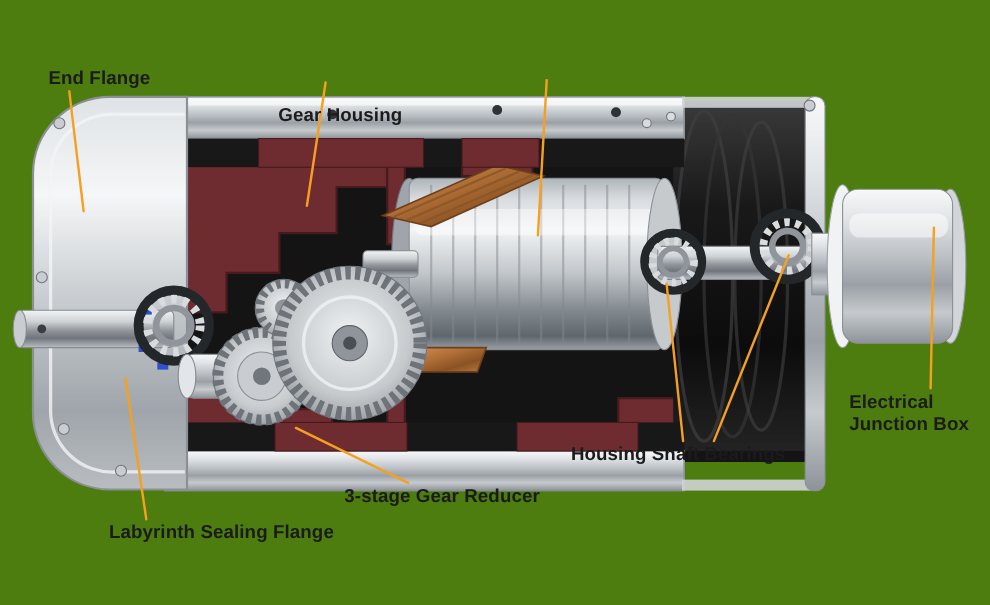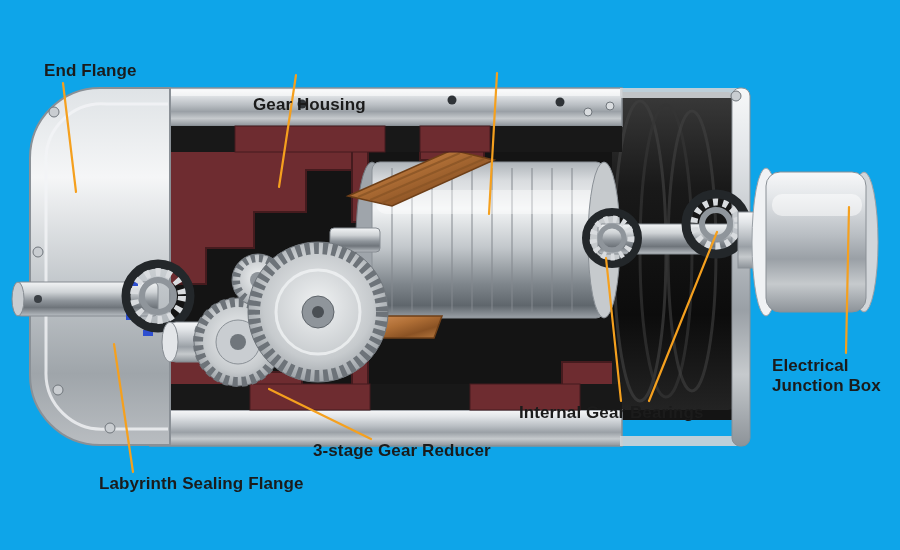--- a/index.html
+++ b/index.html
@@ -1,17 +1,17 @@
 <!DOCTYPE html>
 <html><head>
 <meta charset="utf-8">
 <style>
   html,body{margin:0;padding:0;background:#ffffff;}
   .stage{
-    position:relative;width:900px;height:550px;background:#0ea5e9;
+    position:relative;width:900px;height:550px;background:#4d7c0f;
     overflow:hidden;font-family:"Liberation Sans",sans-serif;
   }
   .stage svg{position:absolute;left:0;top:0;}
   .label{
     position:absolute;
     font:700 17px "Liberation Sans",sans-serif;
     color:#1b1b1b;
     letter-spacing:.1px;
     line-height:1.15;
     white-space:nowrap;
@@ -228,19 +228,19 @@
     </g>
   </svg>
 
   <div class="label" style="left:44px;top:61px;">End Flange</div>
 
   <div class="label" style="left:253px;top:51px;margin-top:44px;">Gear Housing</div>
 
 
   <div class="label wrap" style="left:772px;top:356px;width:112px;">Electrical Junction Box</div>
 
-  <div class="label" style="left:519px;top:403px;">Internal Gear Bearings</div>
+  <div class="label" style="left:519px;top:403px;">Housing Shaft Bearings</div>
 
   <div class="label" style="left:313px;top:441px;">3-stage Gear Reducer</div>
 
   <div class="label" style="left:99px;top:474px;">Labyrinth Sealing Flange</div>
 
 </div>
 
 </body></html>

